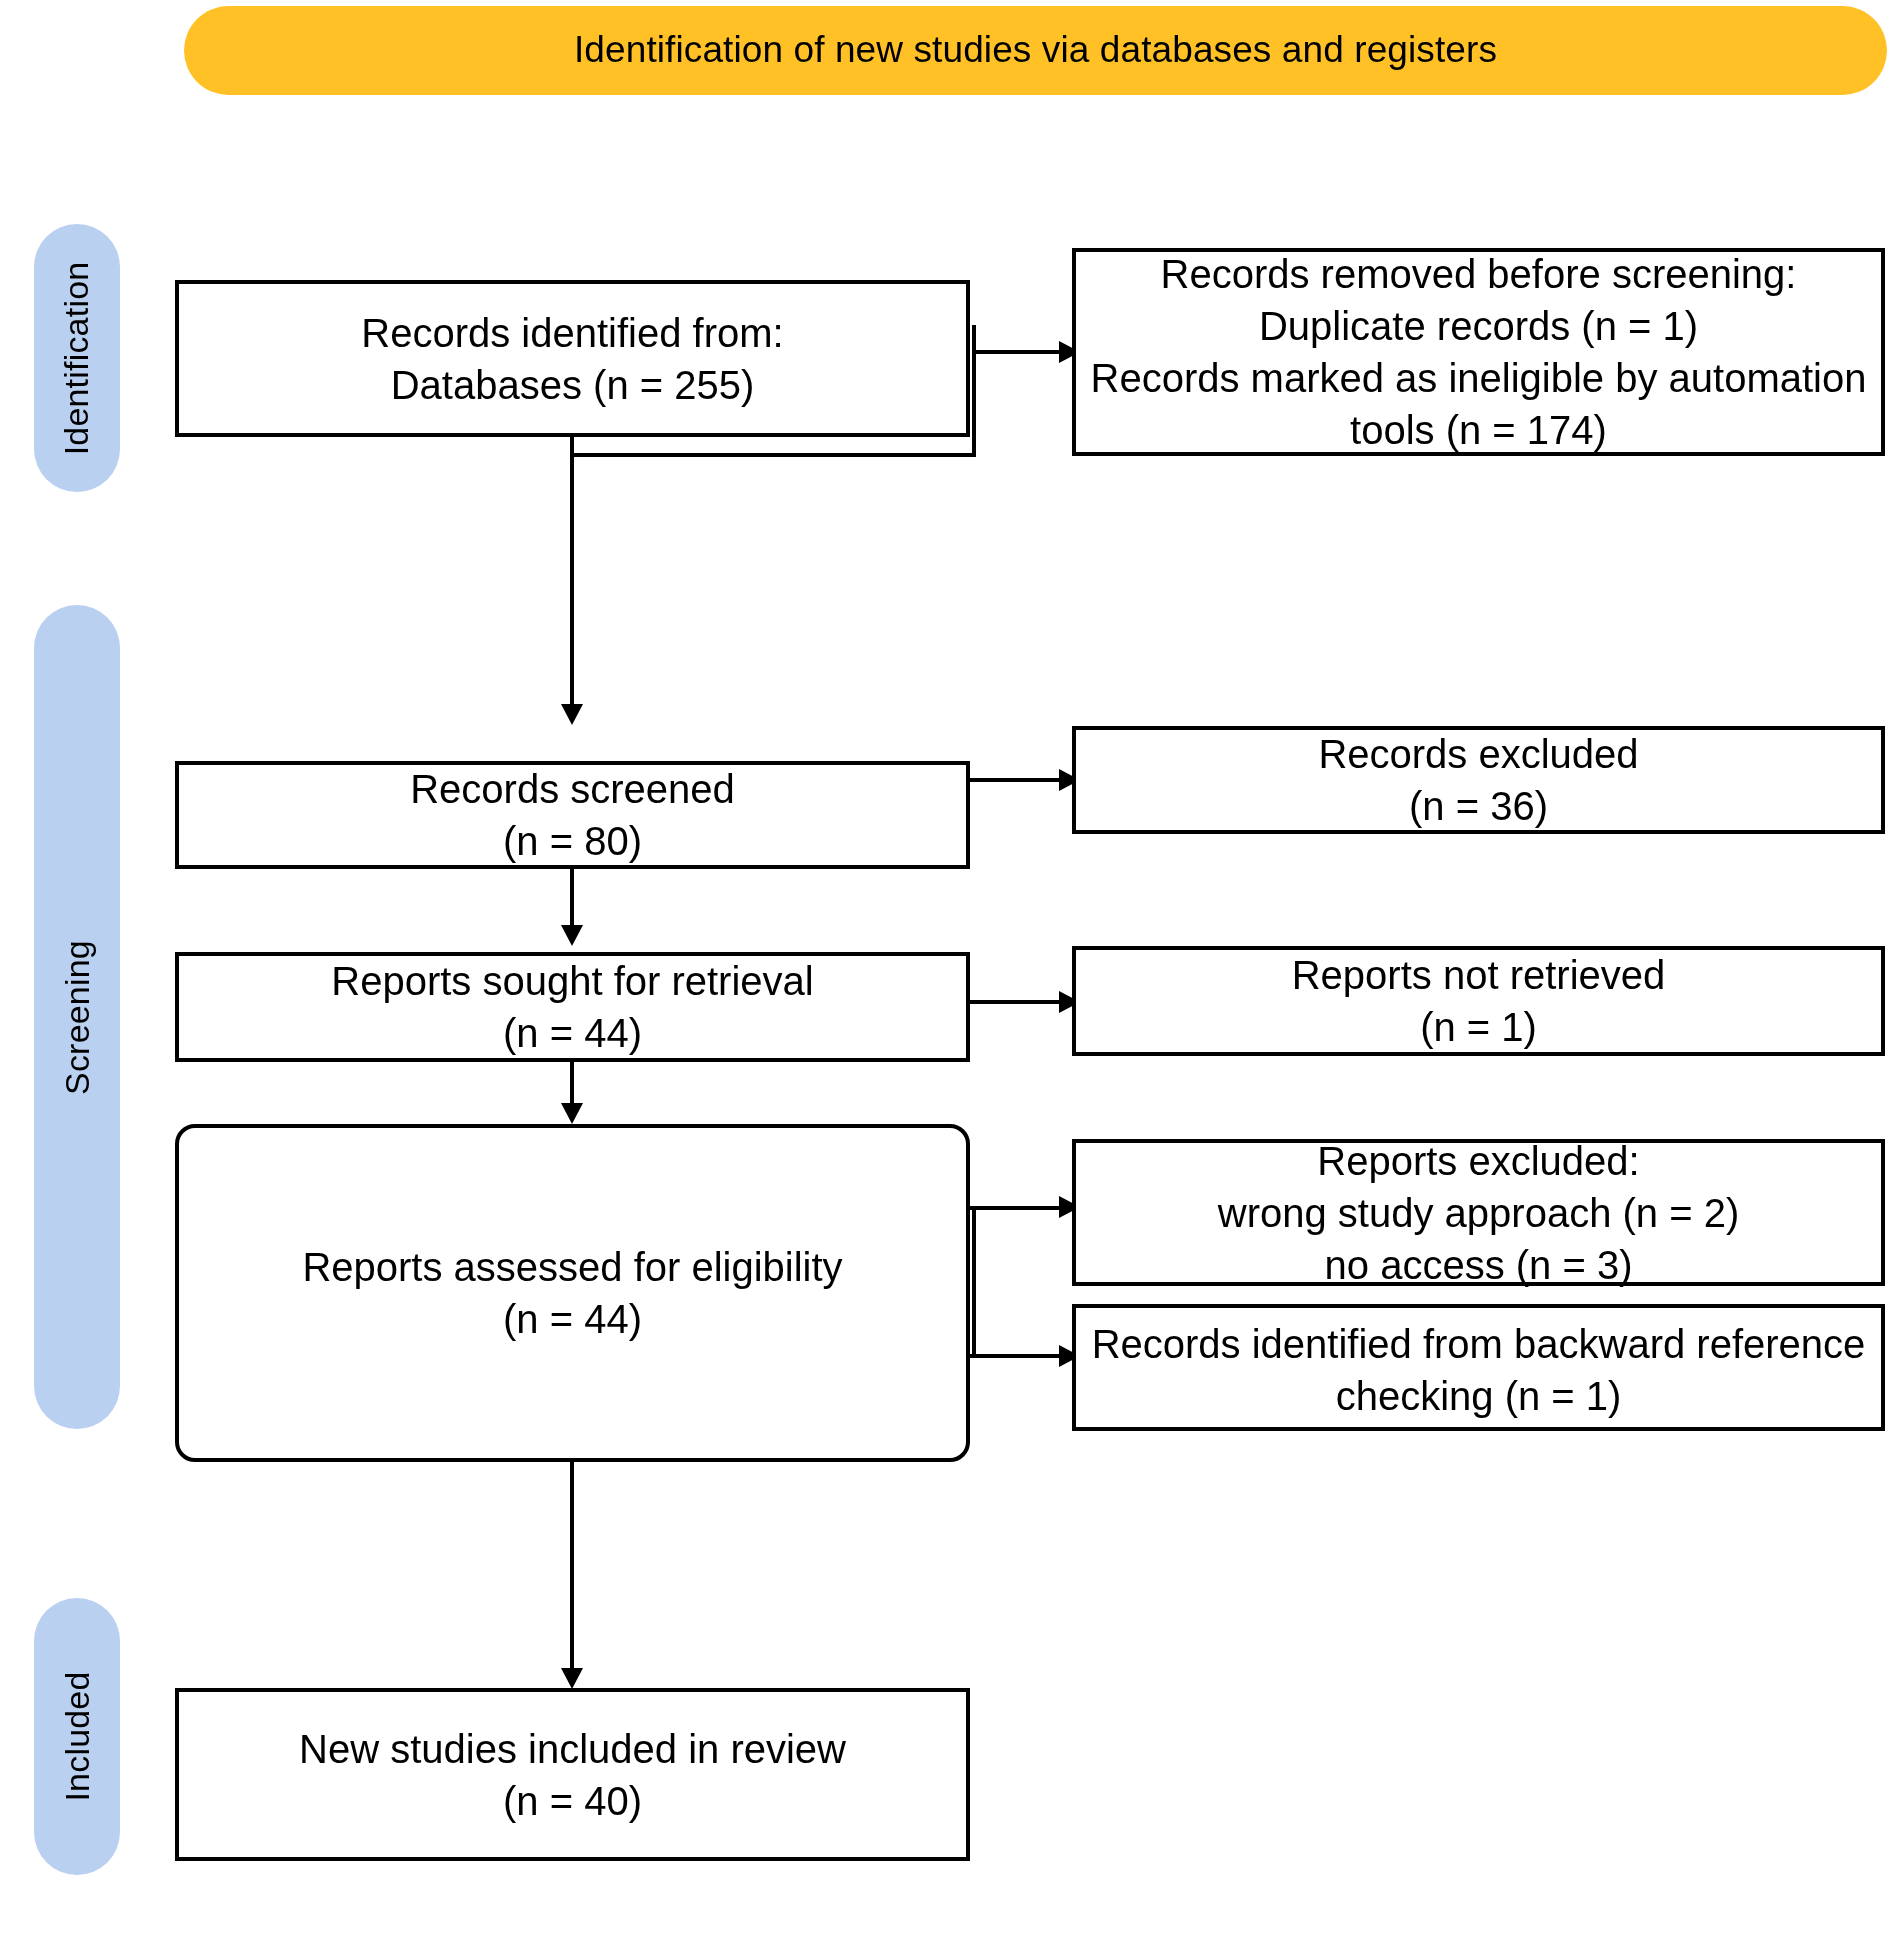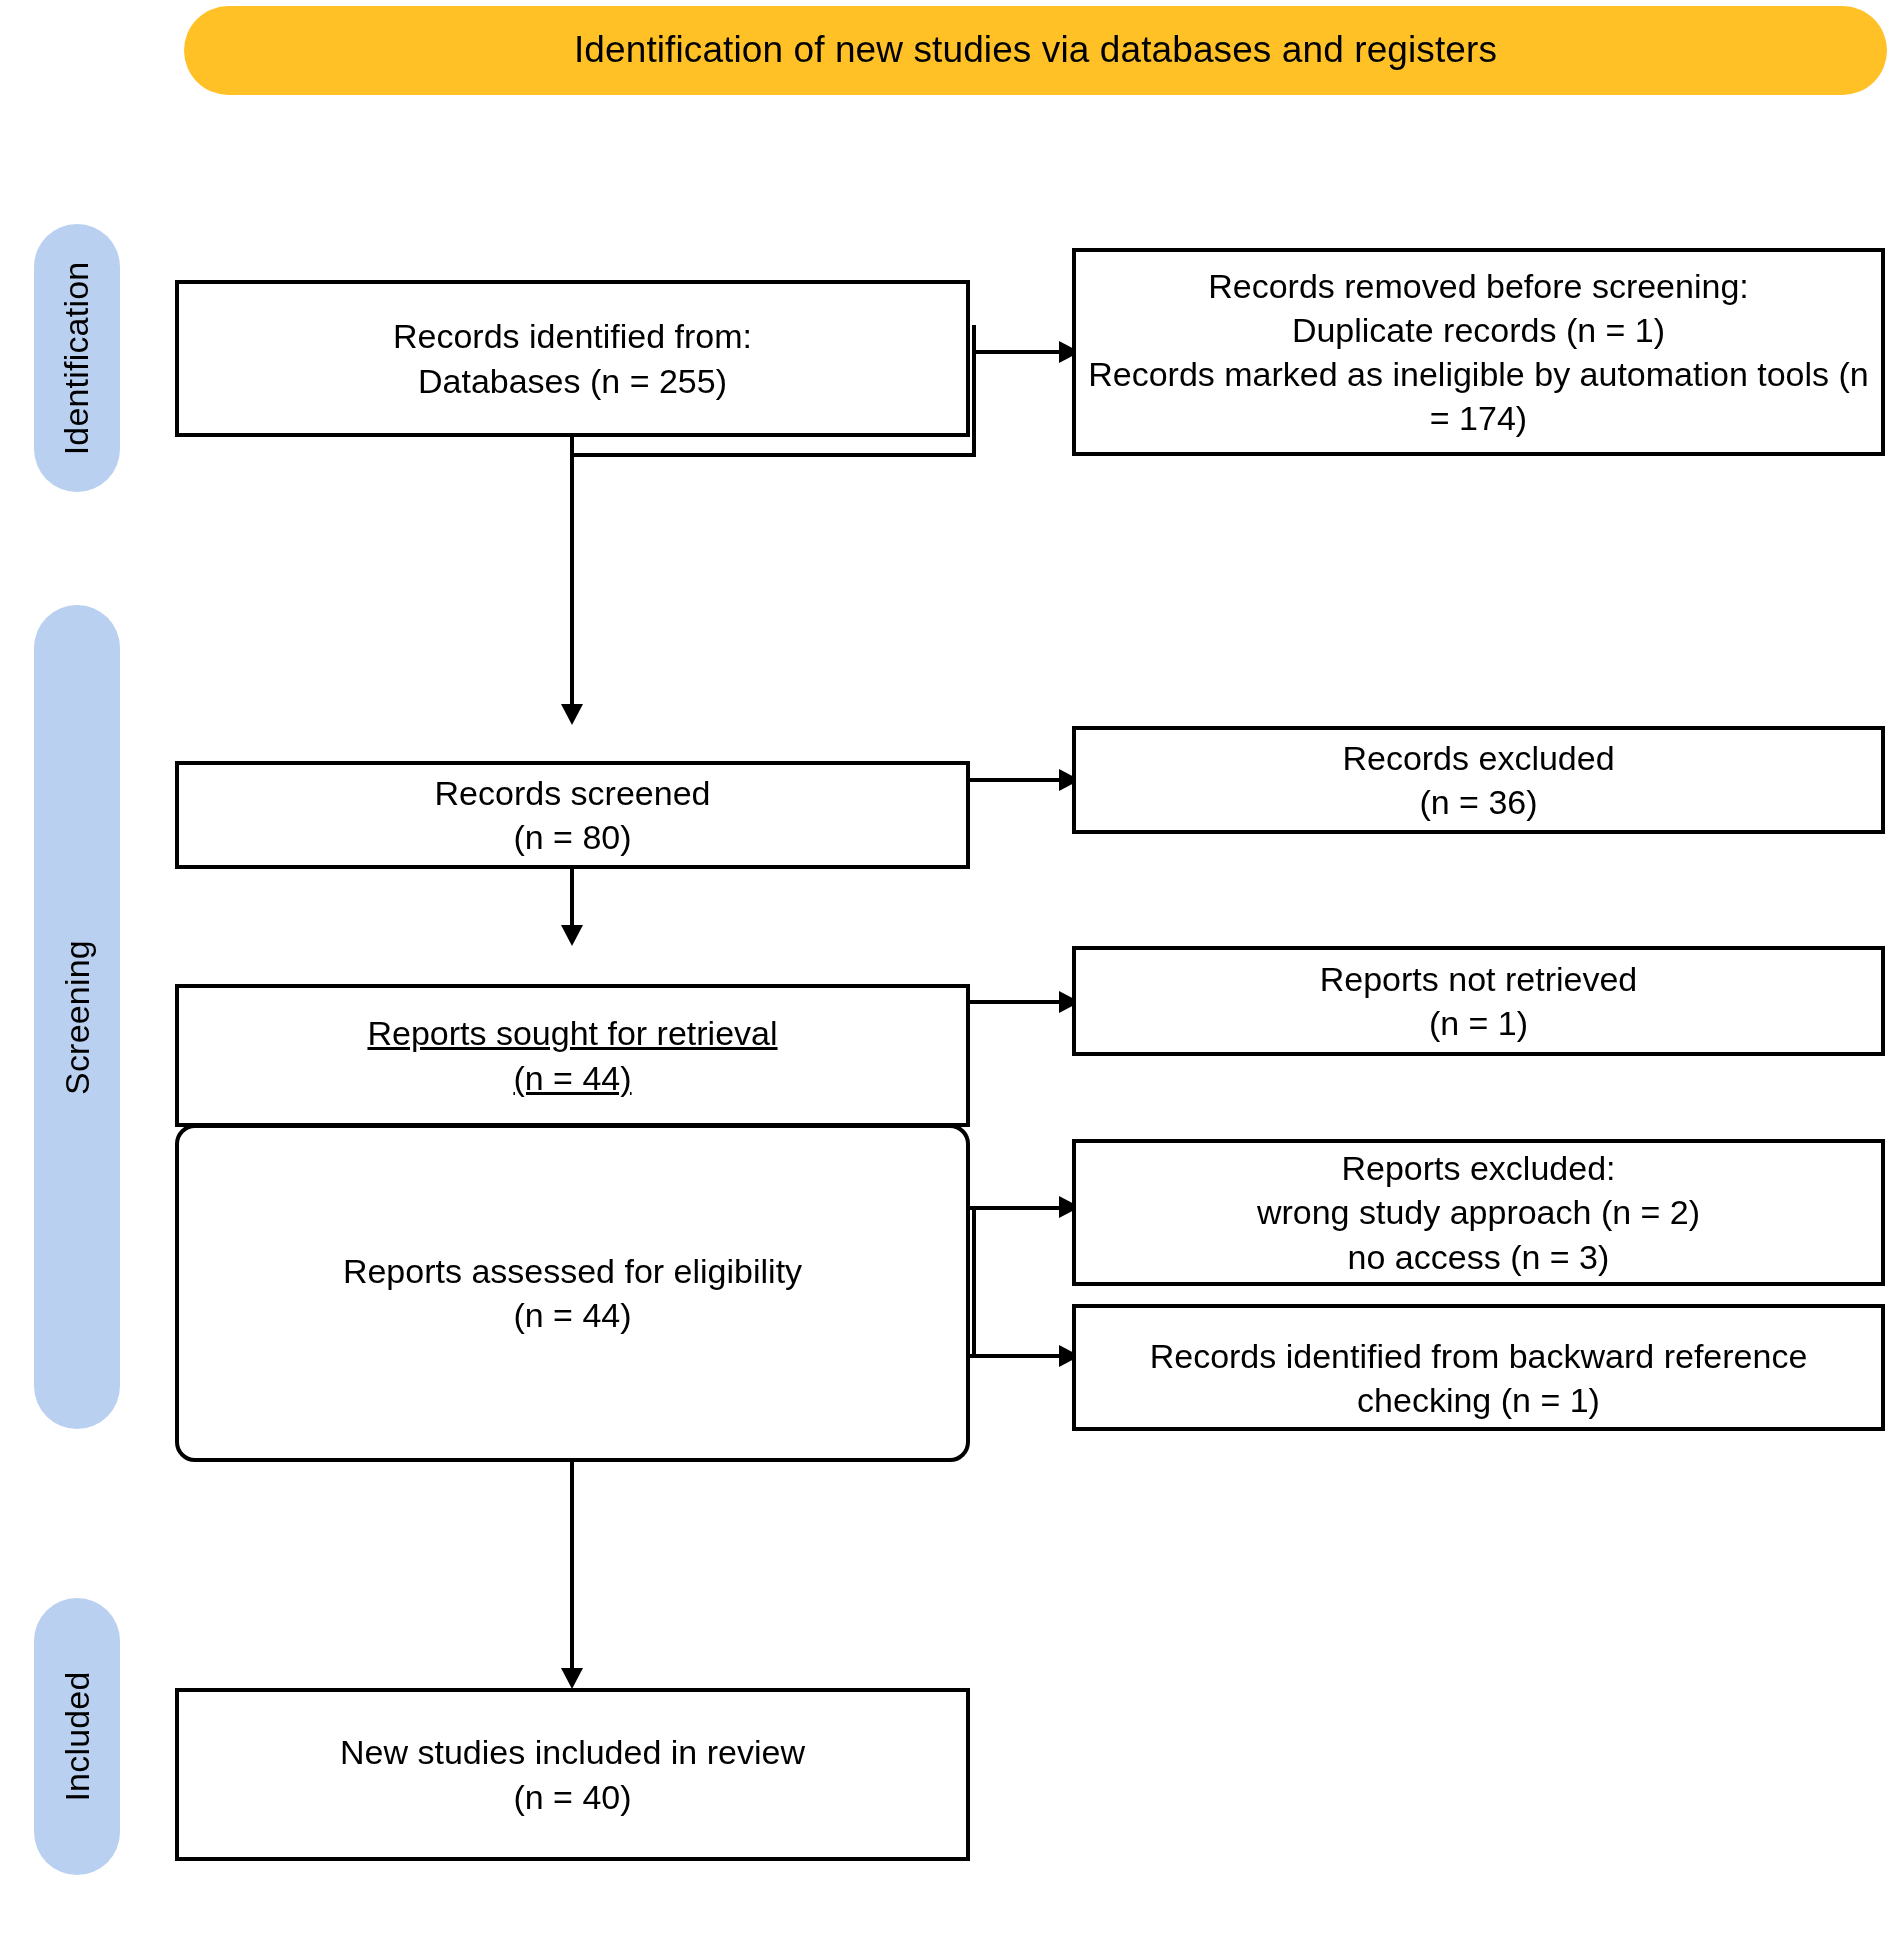--- a/index.html
+++ b/index.html
@@ -66,37 +66,37 @@
     position: absolute;
     box-sizing: border-box;
     border: 4.3px solid #000000;
     background: #ffffff;
     display: flex;
     align-items: center;
     justify-content: center;
     padding: 4.9px 11px;
   }
   .flow-box-text {
-    font-size: 34px;
+    font-size: 40px;
     line-height: 1.30;
     color: #000000;
     text-align: center;
     white-space: pre-line;
   }
 
   
   .col-left  { left: 175px;  width: 795px; }
   
   .col-right { left: 1072px; width: 813px; }
 
   #box-identified   { top: 280px;  height: 157px; }
   #box-removed      { top: 248px;  height: 208px; }
   #box-screened     { top: 726px; height: 108px; margin-top: 35px; }
   #box-excluded     { top: 726px; height: 108px; }
-  #box-sought       { top: 984px; height: 143px; text-decoration: underline; }
+  #box-sought       { top: 952px; height: 110px; }
   #box-notretrieved { top: 946px; height: 110px; }
   #box-assessed     { top: 1124px; height: 338px; border-radius: 20px; }
   #box-repexcluded  { top: 1139px; height: 147px; }
   #box-backward     { top: 1304px; height: 127px; align-items: flex-end; }
   #box-included     { top: 1688px; height: 173px; align-items: center; }
 
   
   .conn {
     position: absolute;
     background: #000000;

